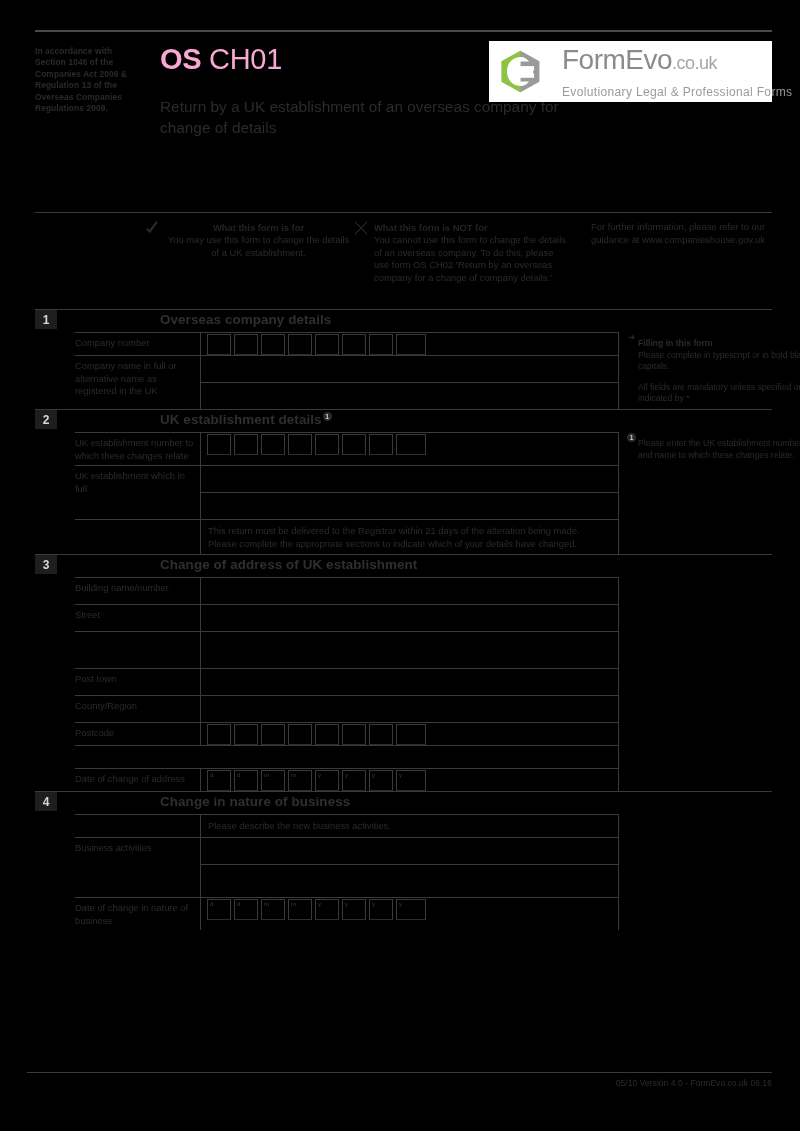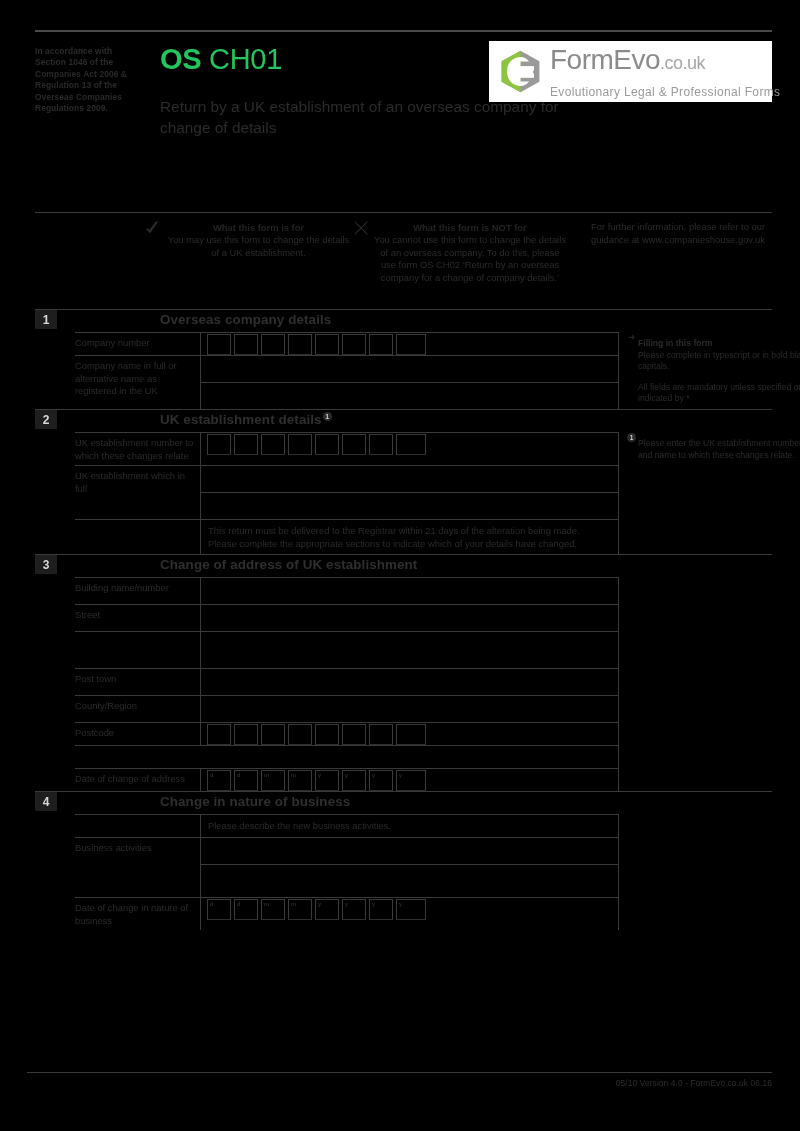--- a/index.html
+++ b/index.html
@@ -55,21 +55,21 @@
     font-weight: bold;
     color: #2a2a2a;
     letter-spacing: 0.1px;
   }
   .form-code {
     position: absolute;
     left: 125px;
     top: 10px;
     font-size: 29px;
     line-height: 34px;
-    color: #22c55e;
+    color: #f9a8d4;
     letter-spacing: -0.3px;
   }
   .form-code b { font-weight: bold; }
   .form-code span { font-weight: normal; }
   .form-title {
     position: absolute;
     left: 125px;
     top: 64px;
     width: 400px;
     font-size: 15.4px;
@@ -83,20 +83,21 @@
     position: absolute;
     left: 454px;
     top: 9px;
     width: 283px;
     height: 61px;
     background: #ffffff;
     display: flex;
     align-items: center;
     padding-left: 9px;
     box-sizing: border-box;
+    gap: 12px;
   }
   .logo-mark { width: 45px; height: 45px; flex: 0 0 45px; }
   .logo-text { margin-left: 7px; line-height: 1; }
   .logo-word {
     font-size: 28px;
     color: #8b8b8b;
     letter-spacing: -0.5px;
     white-space: nowrap;
   }
   .logo-word .tld { font-size: 18px; color: #a6a6a6; }
@@ -111,21 +112,21 @@
   
   .info-strip {
     position: relative;
     display: flex;
     padding-top: 8px;
     height: 96px;
     box-sizing: border-box;
   }
   .info-col { position: relative; box-sizing: border-box; }
   .info-col-1 { width: 210px; padding-left: 22px; margin-left: 108px; text-align: center; }
-  .info-col-2 { width: 215px; padding-left: 22px; text-align: center; }
+  .info-col-2 { width: 215px; padding-left: 22px; }
   .info-col-3 { width: 190px; padding-left: 8px; margin-left: 17px; }
   .info-head {
     font-size: 9.4px;
     font-weight: bold;
     line-height: 13px;
     color: #232323;
   }
   .info-body {
     font-size: 9.4px;
     line-height: 12.6px;

